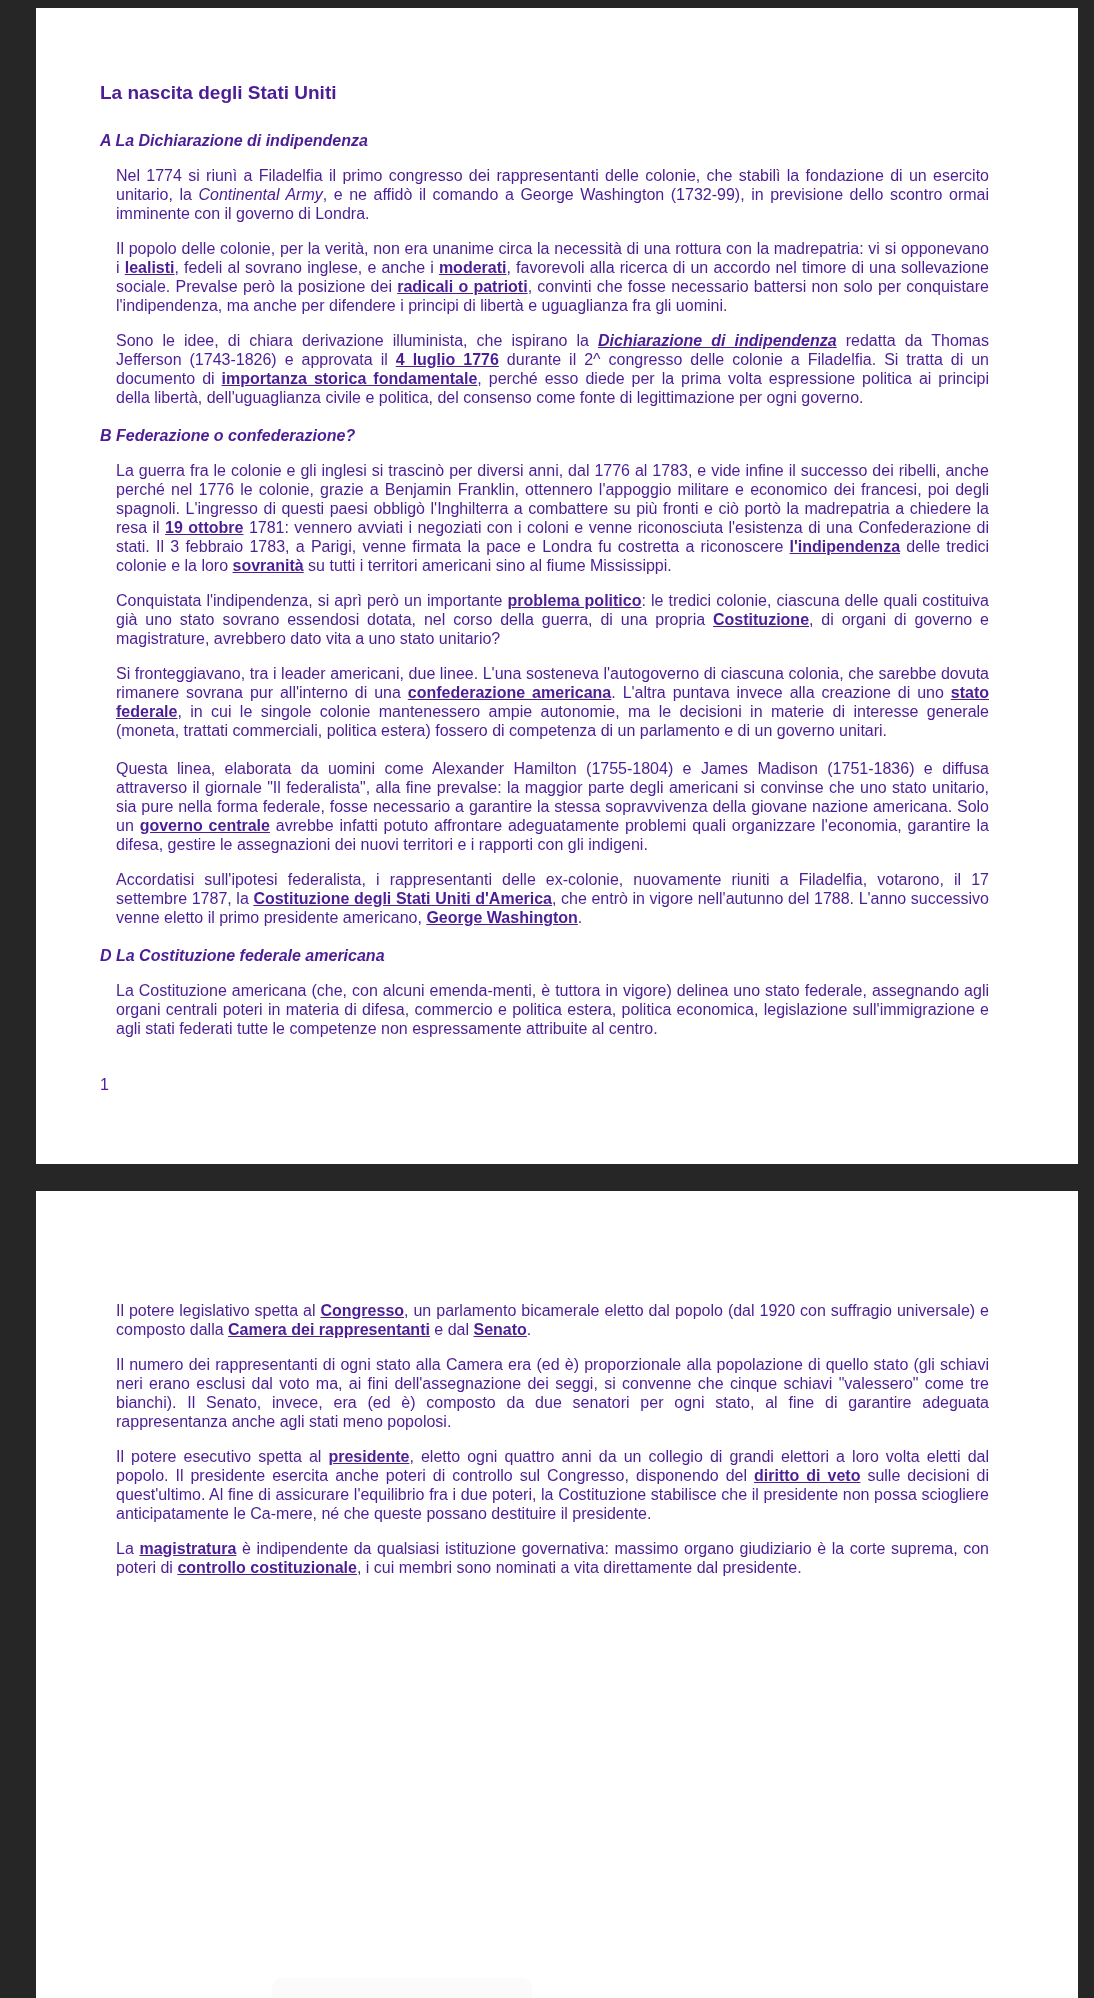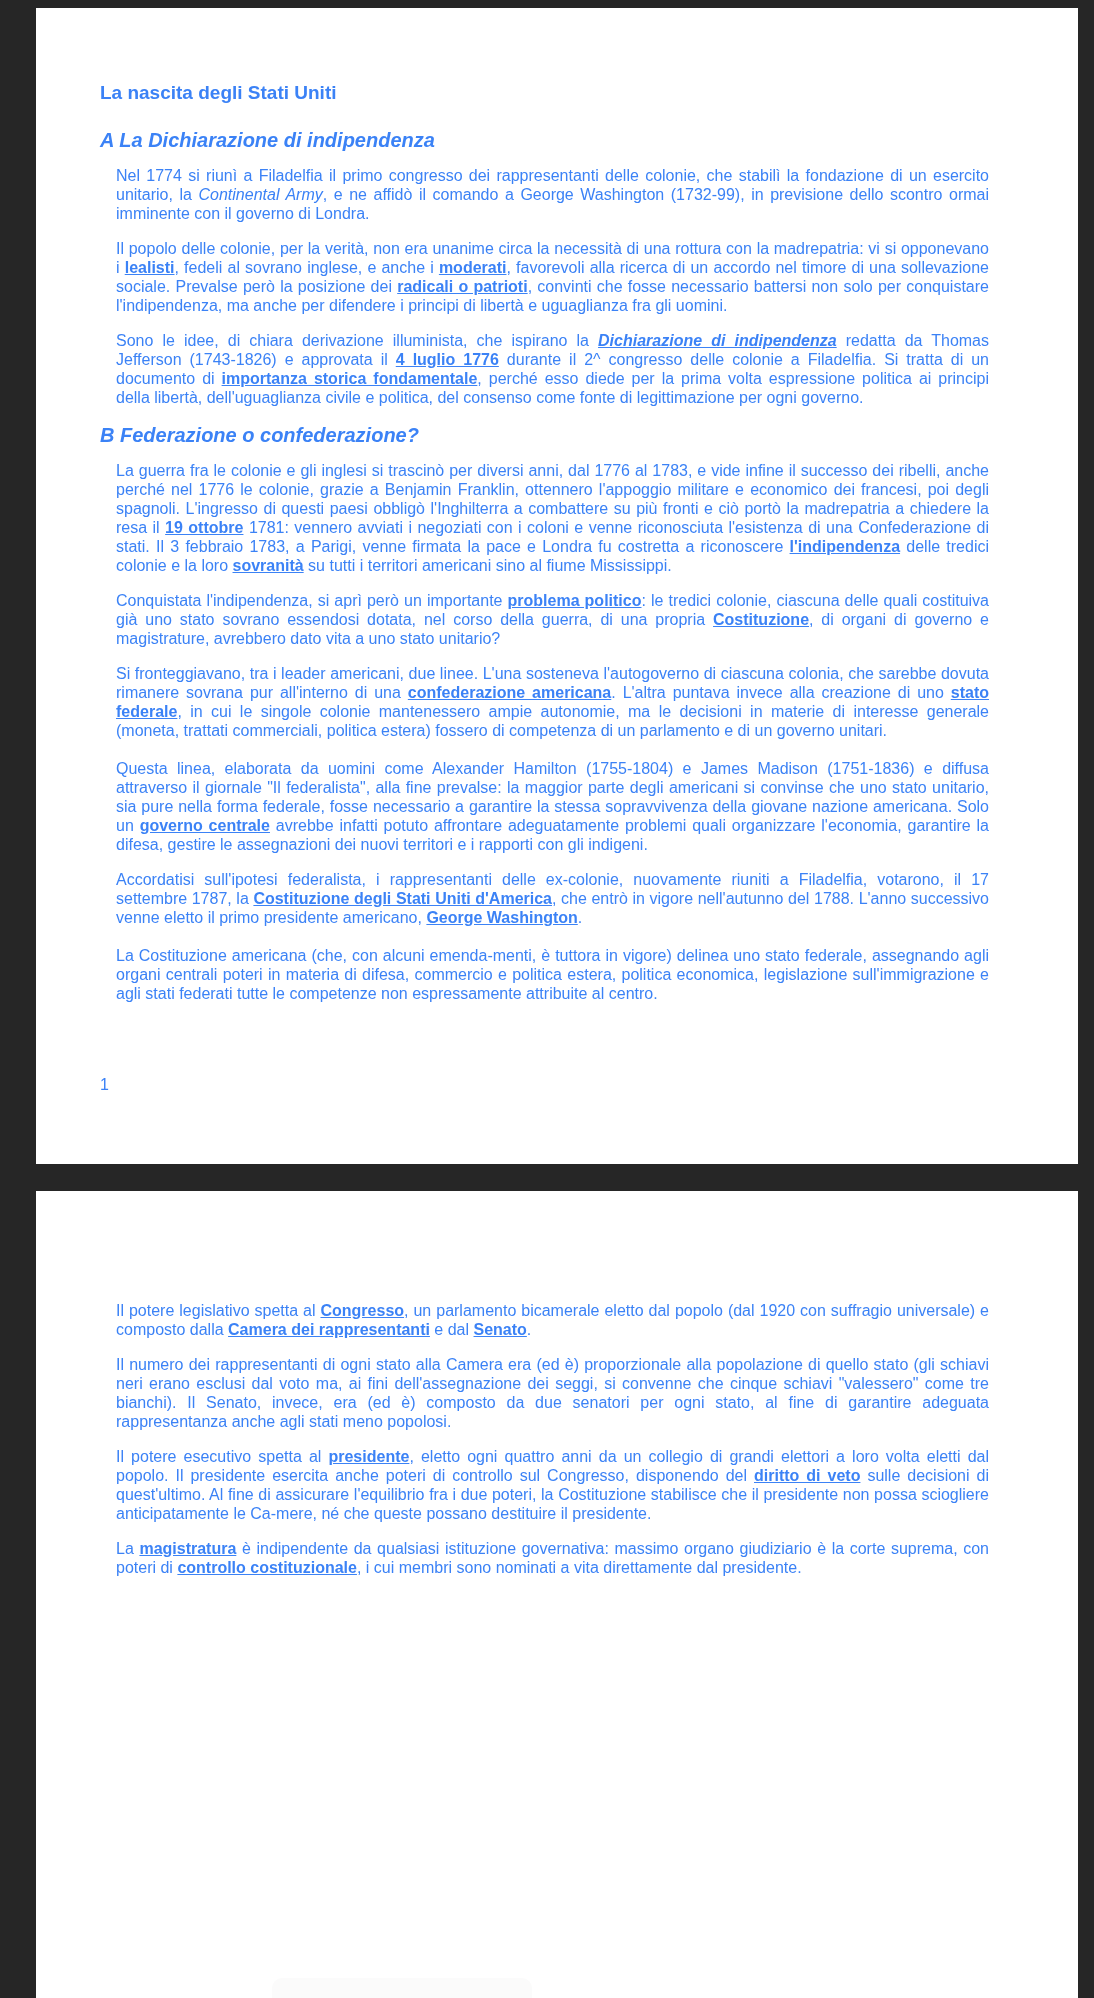--- a/index.html
+++ b/index.html
@@ -13,21 +13,21 @@
     position: relative;
     overflow: hidden;
     font-family: "Liberation Sans", "DejaVu Sans", sans-serif;
   }
   .page {
     position: absolute;
     left: 36px;
     width: 1042px;
     background: #ffffff;
     box-sizing: border-box;
-    color: #3b82f6;
+    color: #4c1d95;
     overflow: hidden;
   }
   .page-1 {
     top: 8px;
     height: 1156px;
     padding: 74px 73px 0 64px;
   }
   .page-2 {
     top: 1191px;
     height: 920px;
@@ -38,21 +38,21 @@
     font-weight: bold;
     margin: 0 0 26px 0;
     line-height: 1.2;
   }
   .section + .section {
     margin-top: 19px;
   }
   .section-heading {
     font-weight: bold;
     font-style: italic;
-    font-size: 20px;
+    font-size: 16px;
     line-height: 19px;
   }
   .para {
     font-size: 16px;
     line-height: 19px;
     text-align: justify;
     margin: 16px;
   }
   .rt-b { font-weight: bold; text-decoration: underline; }
   .rt-i { font-style: italic; }
@@ -90,20 +90,21 @@
         <div class="section-heading">B Federazione o confederazione?</div>
         <p class="para"><span>La guerra fra le colonie e gli inglesi si trascinò per diversi anni, dal 1776 al 1783, e vide infine il successo dei ribelli, anche perché nel 1776 le colonie, grazie a Benjamin Franklin, ottennero l'appoggio militare e economico dei francesi, poi degli spagnoli. L'ingresso di questi paesi obbligò l'Inghilterra a combattere su più fronti e ciò portò la madrepatria a chiedere la resa il </span><span class="rt-b">19 ottobre</span><span> 1781: vennero avviati i negoziati con i coloni e venne riconosciuta l'esistenza di una Confederazione di stati. Il 3 febbraio 1783, a Parigi, venne firmata la pace e Londra fu costretta a riconoscere </span><span class="rt-b">l'indipendenza</span><span> delle tredici colonie e la loro </span><span class="rt-b">sovranità</span><span> su tutti i territori americani sino al fiume Mississippi.</span></p>
         <p class="para"><span>Conquistata l'indipendenza, si aprì però un importante </span><span class="rt-b">problema politico</span><span>: le tredici colonie, ciascuna delle quali costituiva già uno stato sovrano essendosi dotata, nel corso della guerra, di una propria </span><span class="rt-b">Costituzione</span><span>, di organi di governo e magistrature, avrebbero dato vita a uno stato unitario?</span></p>
         <p class="para"><span>Si fronteggiavano, tra i leader americani, due linee. L'una sosteneva l'autogoverno di ciascuna colonia, che sarebbe dovuta rimanere sovrana pur all'interno di una </span><span class="rt-b">confederazione americana</span><span>. L'altra puntava invece alla creazione di uno </span><span class="rt-b">stato federale</span><span>, in cui le singole colonie mantenessero ampie autonomie, ma le decisioni in materie di interesse generale (moneta, trattati commerciali, politica estera) fossero di competenza di un parlamento e di un governo unitari.</span></p>
       </div>
       <div class="section">
         <p class="para"><span>Questa linea, elaborata da uomini come Alexander Hamilton (1755-1804) e James Madison (1751-1836) e diffusa attraverso il giornale "Il federalista", alla fine prevalse: la maggior parte degli americani si convinse che uno stato unitario, sia pure nella forma federale, fosse necessario a garantire la stessa sopravvivenza della giovane nazione americana. Solo un </span><span class="rt-b">governo centrale</span><span> avrebbe infatti potuto affrontare adeguatamente problemi quali organizzare l'economia, garantire la difesa, gestire le assegnazioni dei nuovi territori e i rapporti con gli indigeni.</span></p>
         <p class="para"><span>Accordatisi sull'ipotesi federalista, i rappresentanti delle ex-colonie, nuovamente riuniti a Filadelfia, votarono, il 17 settembre 1787, la </span><span class="rt-b">Costituzione degli Stati Uniti d'America</span><span>, che entrò in vigore nell'autunno del 1788. L'anno successivo venne eletto il primo presidente americano, </span><span class="rt-b">George Washington</span><span>.</span></p>
       </div>
       <div class="section">
+        <div class="section-heading">D La Costituzione federale americana</div>
         <p class="para"><span>La Costituzione americana (che, con alcuni emenda-menti, è tuttora in vigore) delinea uno stato federale, assegnando agli organi centrali poteri in materia di difesa, commercio e politica estera, politica economica, legislazione sull'immigrazione e agli stati federati tutte le competenze non espressamente attribuite al centro.</span></p>
       </div>
     </div>
   <div class="page-number">1</div>
 </div>
 
 <div class="page page-2">
   <div class="page-content">
       <div class="section">
         <p class="para"><span>Il potere legislativo spetta al </span><span class="rt-b">Congresso</span><span>, un parlamento bicamerale eletto dal popolo (dal 1920 con suffragio universale) e composto dalla </span><span class="rt-b">Camera dei rappresentanti</span><span> e dal </span><span class="rt-b">Senato</span><span>.</span></p>

